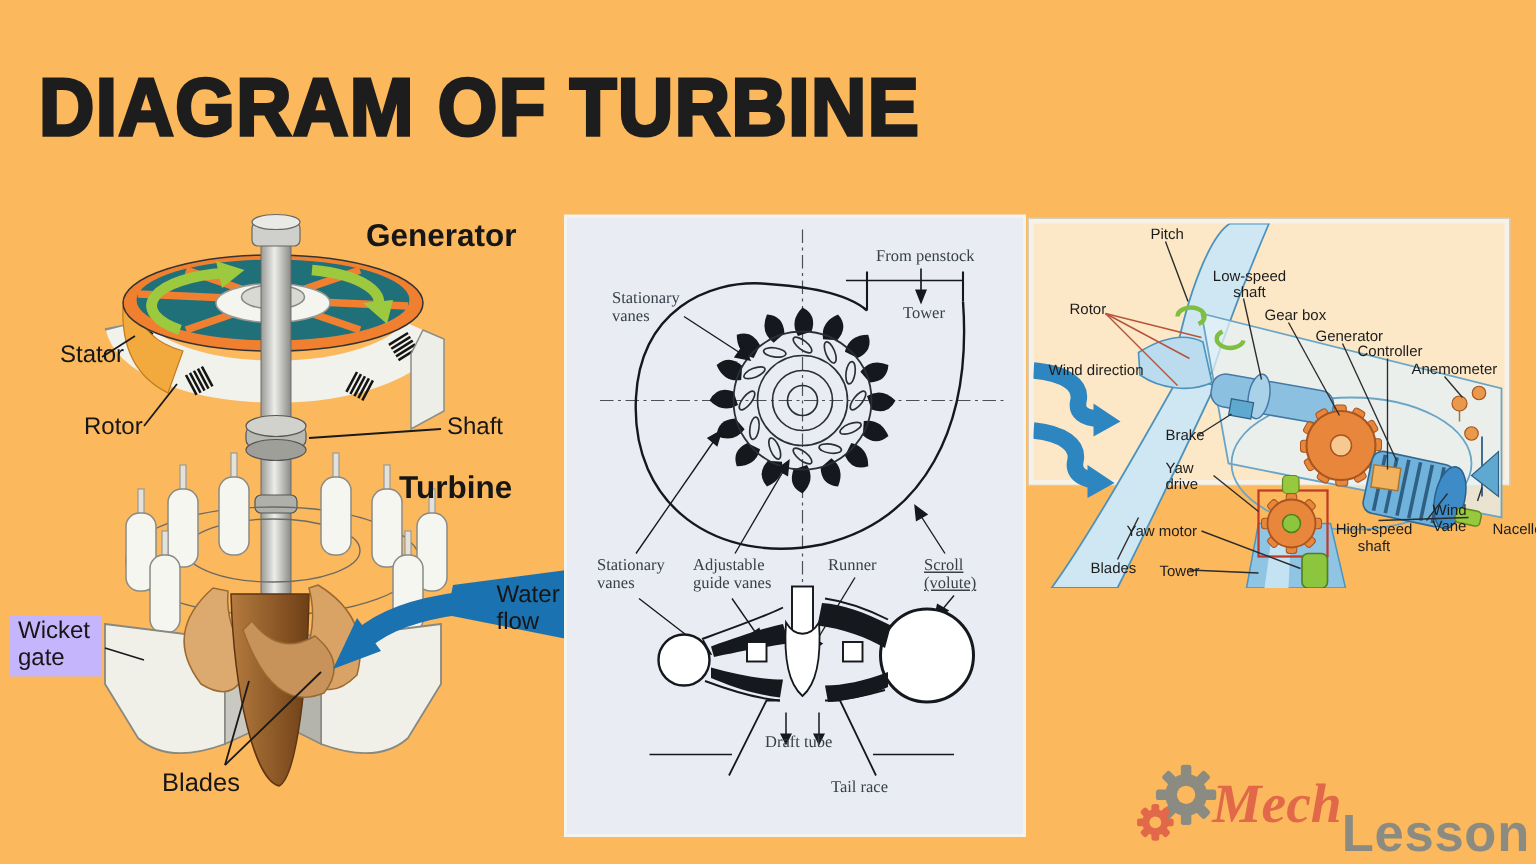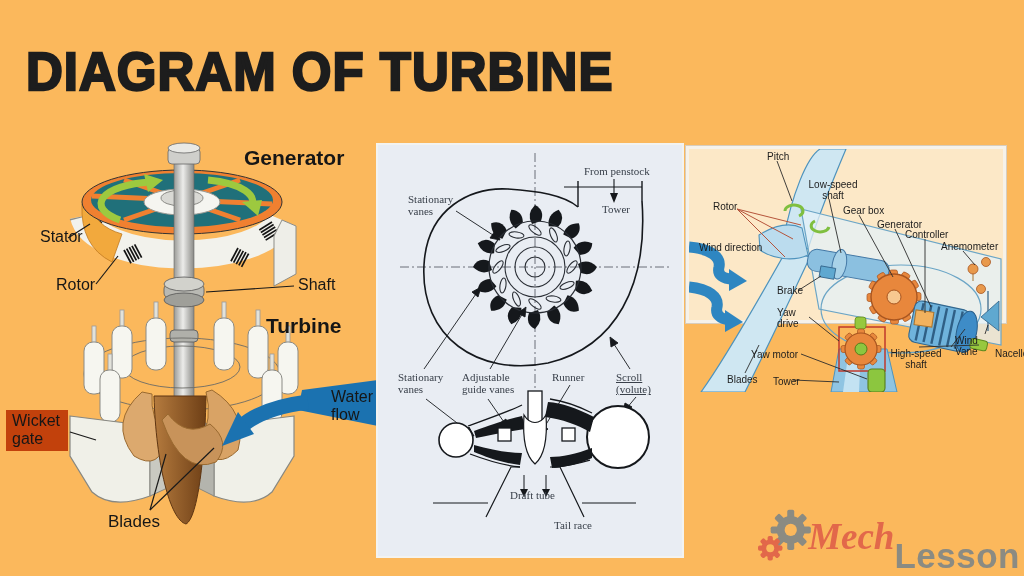--- a/index.html
+++ b/index.html
@@ -14,21 +14,21 @@
     white-space:nowrap;
   }
 
   .panel { position:absolute; }
   .lbl { position:absolute; line-height:1.12; }
 
   
   #hydro { left:0; top:124px; width:378px; height:452px; }
   #hydro .lbl { font-size:16px; color:#161616; }
   #hydro .lbl.big { font-size:21px; font-weight:bold; }
-  .wicket-box { background:#c2410c; padding:2px 6px 3px 6px; font-size:17px; width:62px; }
+  .wicket-box { background:#c4b5fd; padding:2px 6px 3px 6px; font-size:17px; width:62px; }
 
   
   #francis {
     left:378px; top:145px; width:304px; height:411px;
     background:#E9EDF3; box-shadow:0 0 0 2px #f3f3f0;
   }
   #francis .lbl { font-family:"Liberation Serif", serif; font-size:11px; color:#39404a; }
 
   
   #wind {

